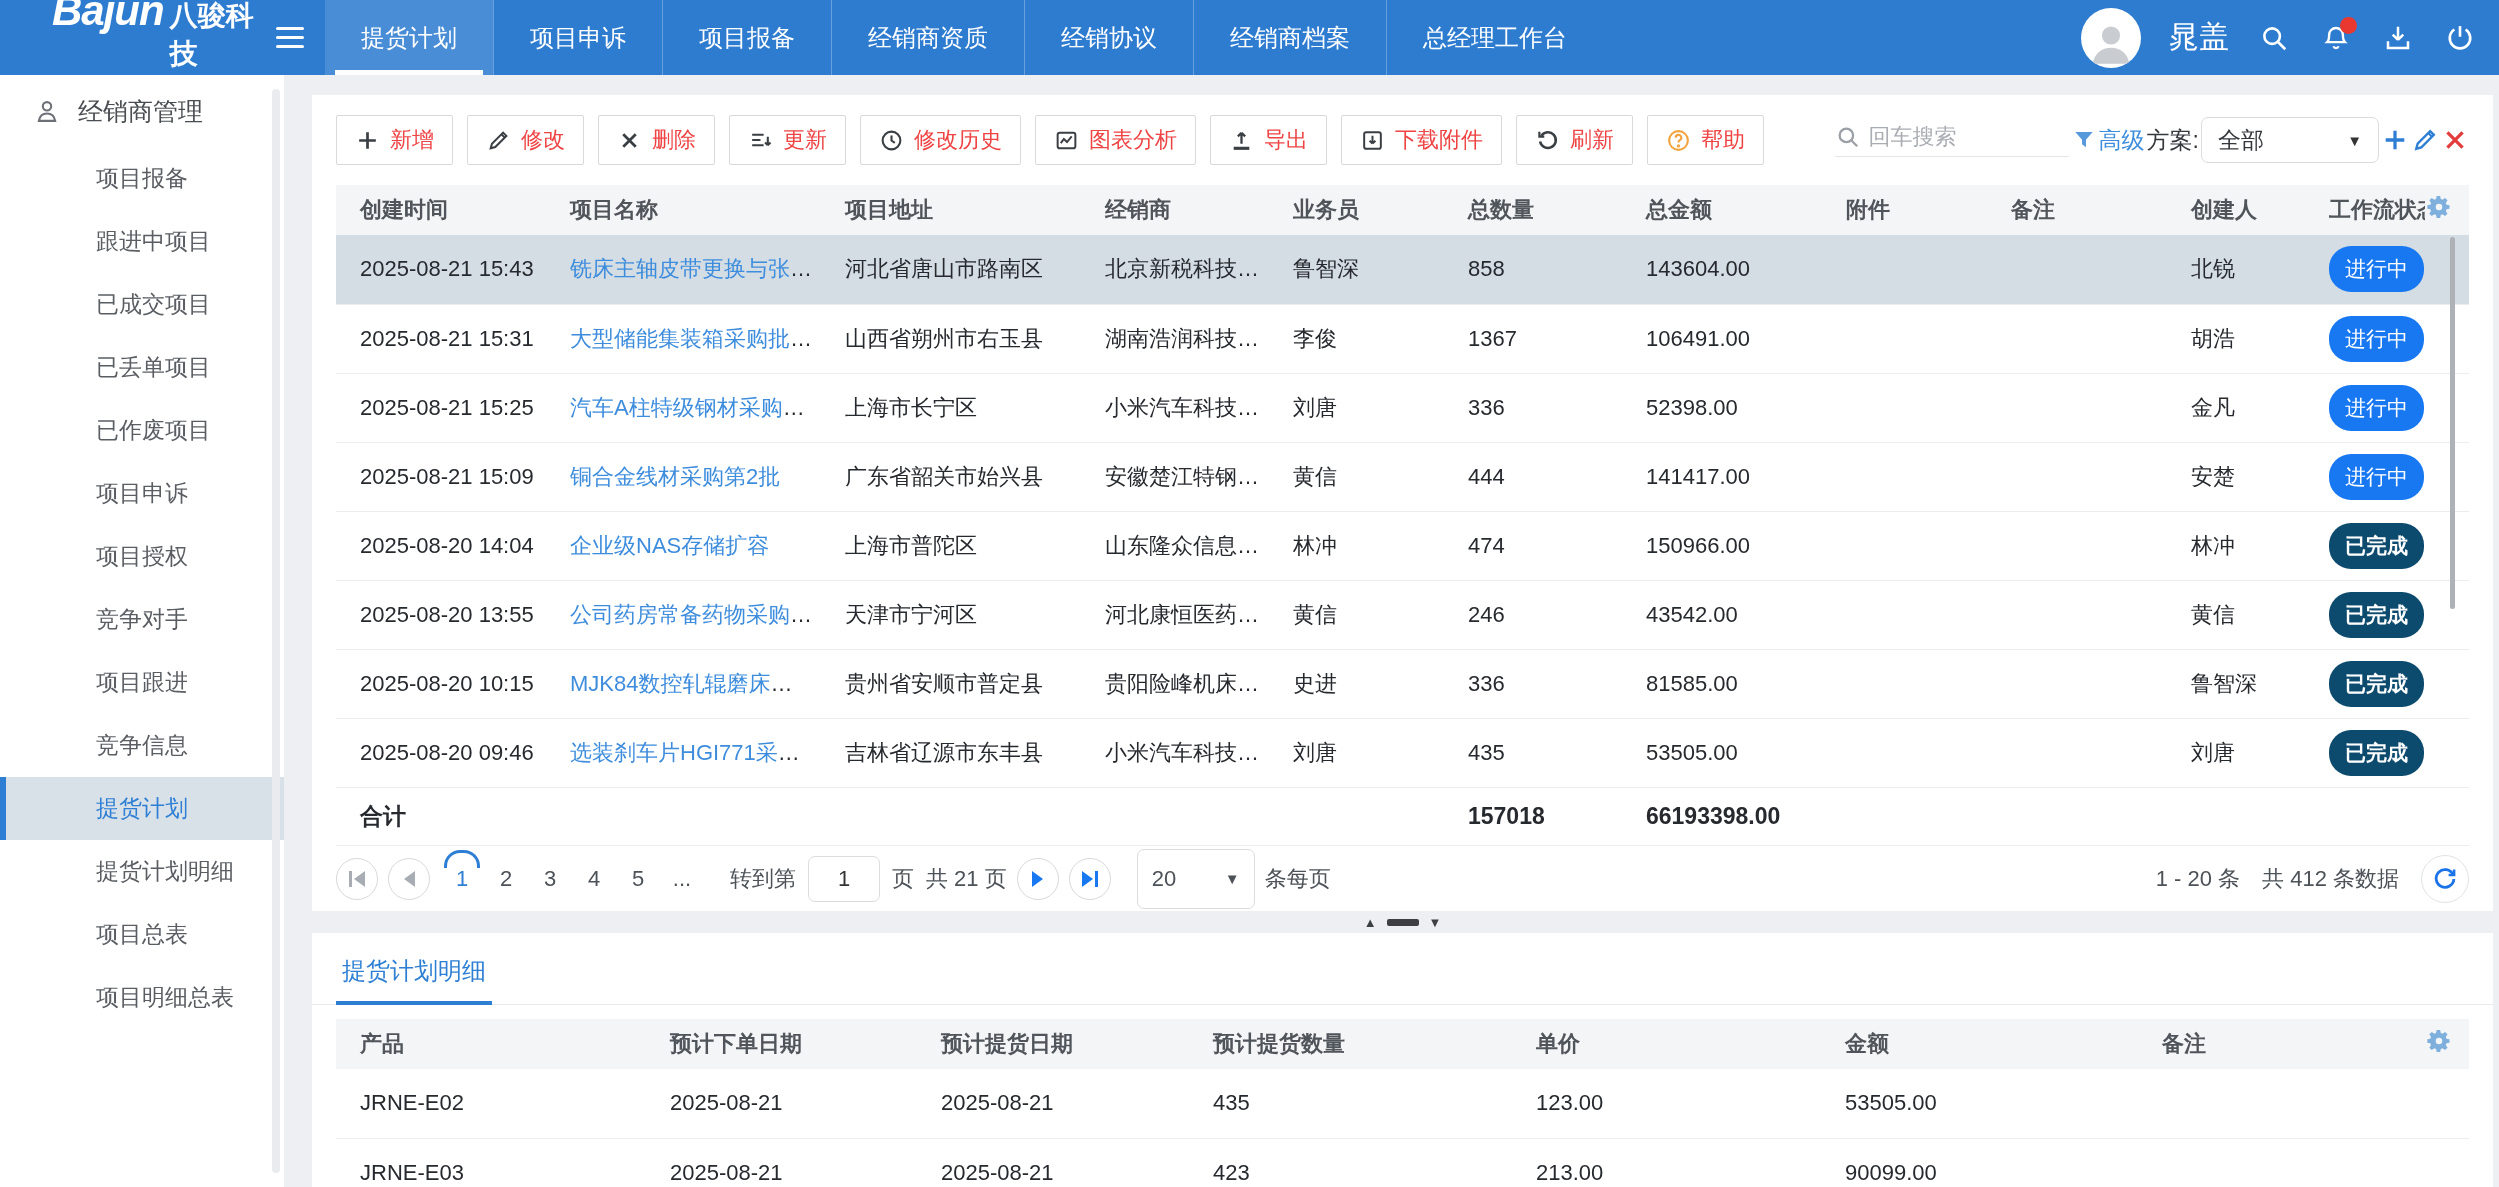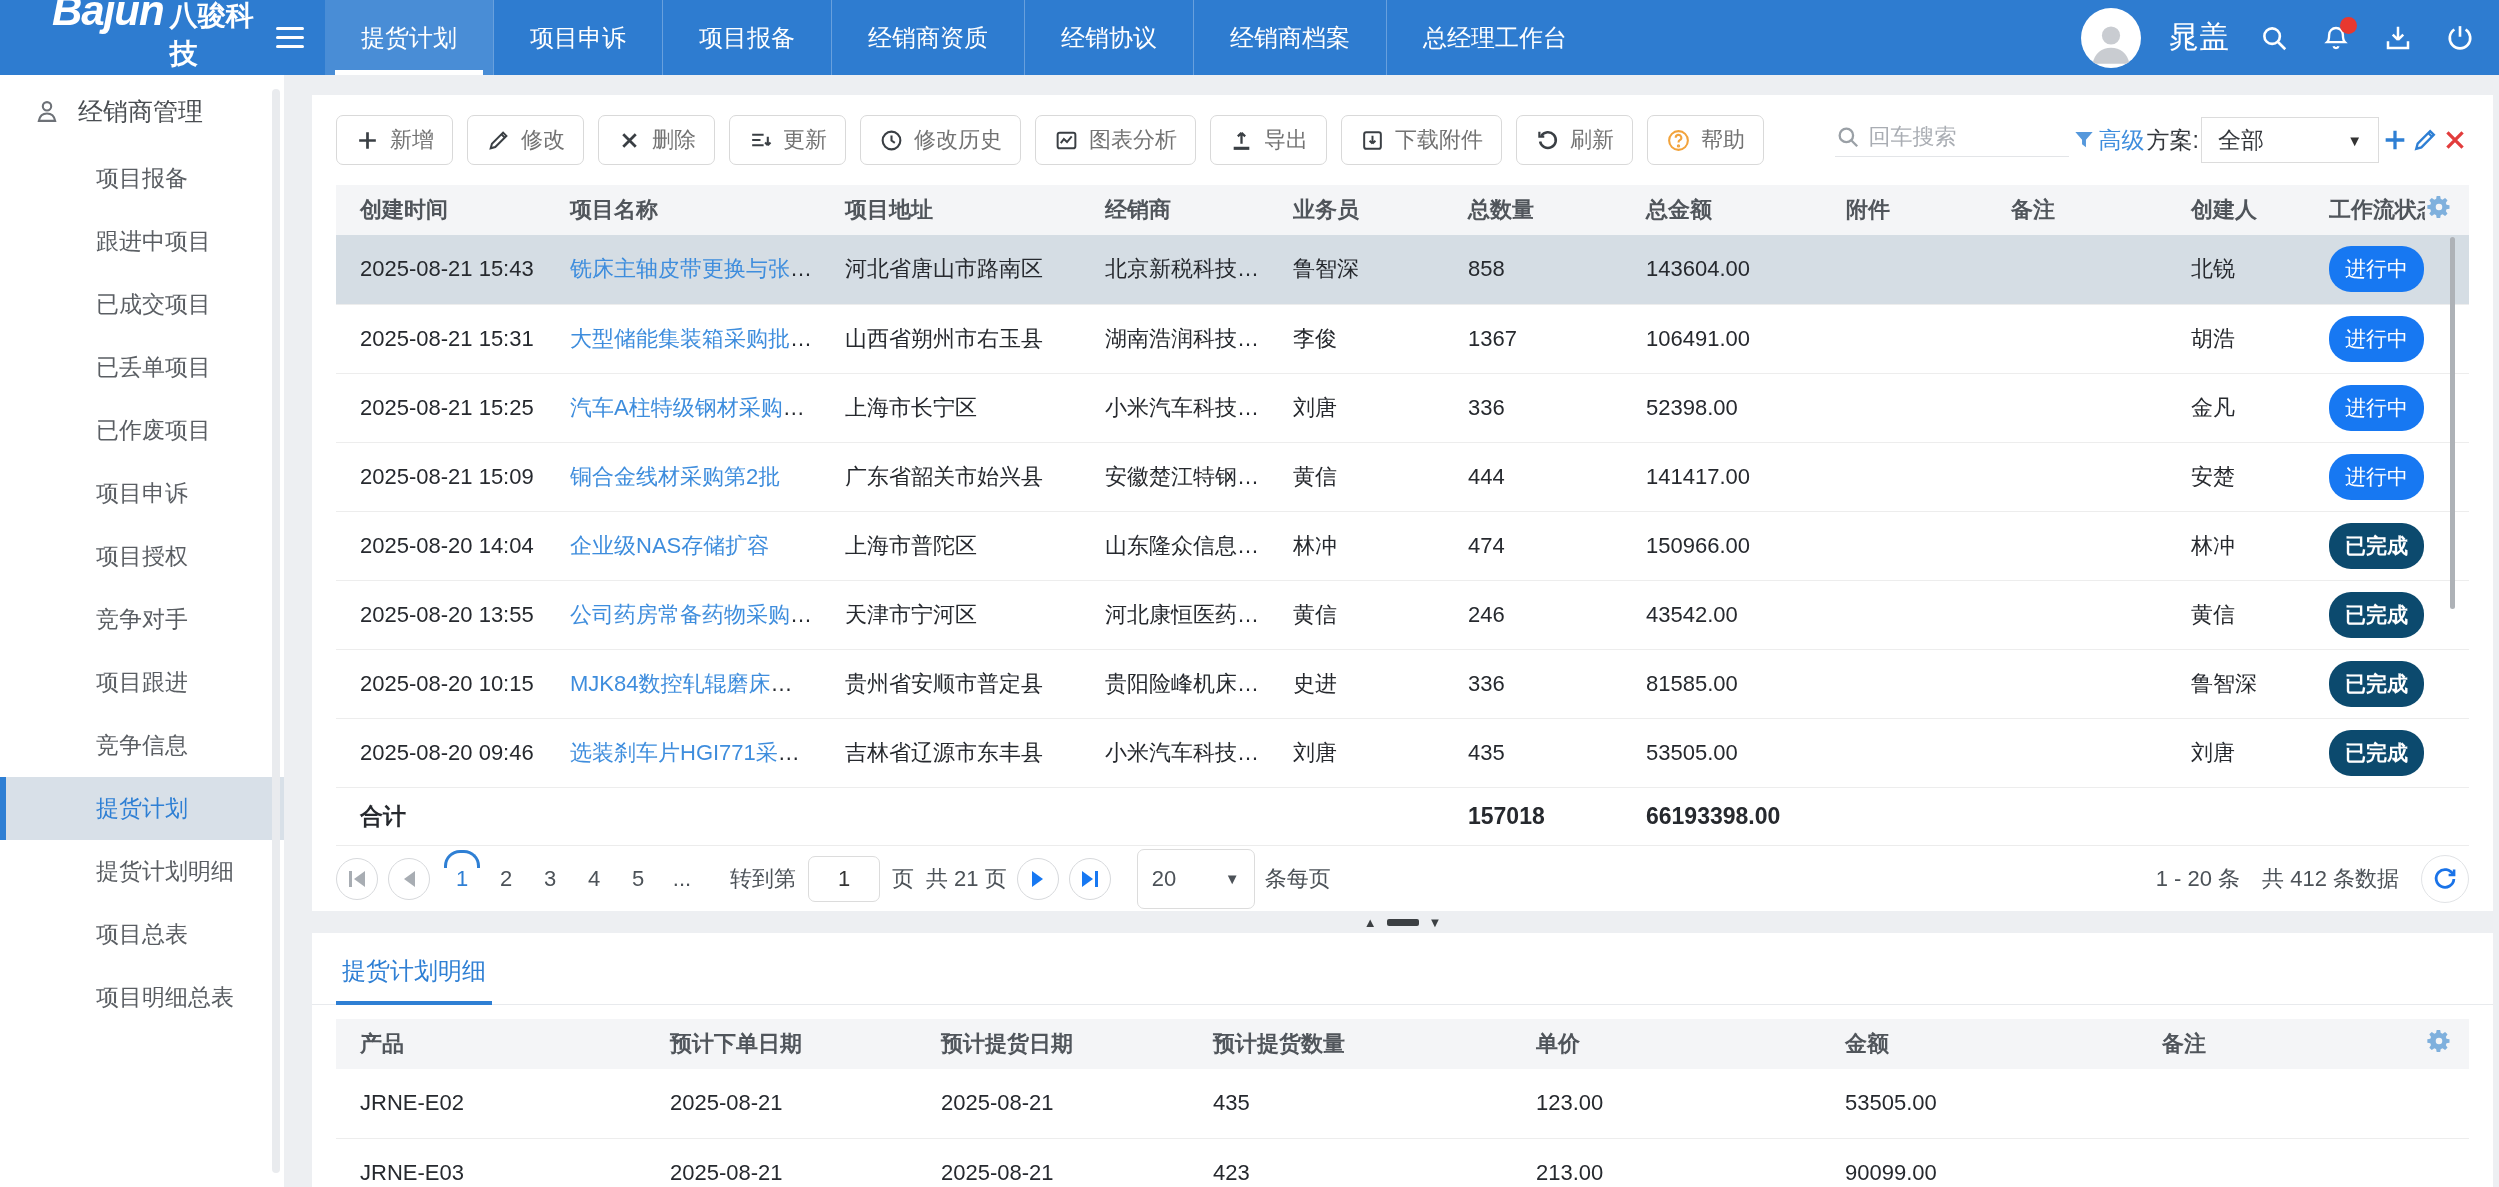--- a/index.html
+++ b/index.html
@@ -43,31 +43,31 @@
 
   
   .main { position:absolute; top:75px; left:284px; right:0; bottom:0; background:#edeff2; padding:20px 6px 0 28px; display:flex; flex-direction:column; }
   .panel { background:#fff; position:relative; }
   .top-panel { height:816px; flex:none; }
   .bottom-panel { flex:1; overflow:hidden; }
 
   
   .toolbar { height:90px; display:flex; align-items:center; padding:0 24px; }
   .tb-buttons { display:flex; align-items:center; gap:14px; }
-  .tb-btn { display:flex; align-items:center; gap:10px; height:50px; padding:0 18px; background:#fff; border:1px solid #d9d9d9; border-radius:7px; font-size:22px; color:#737373; cursor:pointer; font-family:inherit; white-space:nowrap; }
+  .tb-btn { display:flex; align-items:center; gap:10px; height:50px; padding:0 18px; background:#fff; border:1px solid #d9d9d9; border-radius:2px; font-size:22px; color:#ef4444; cursor:pointer; font-family:inherit; white-space:nowrap; }
   .tb-icon { display:flex; align-items:center; } .tb-icon svg { width:25px; height:25px; }
   .tb-right { margin-left:auto; display:flex; align-items:center; gap:2px; }
   .searchbox { display:flex; align-items:center; gap:8px; border-bottom:1px solid #e3e5e8; padding-bottom:6px; }
   .searchbox svg { width:26px; height:26px; }
   .searchbox input { border:none; outline:none; font-size:22px; width:200px; color:#333; font-family:inherit; }
   .searchbox input::placeholder { color:#a9adb3; }
   .funnel { cursor:pointer; display:flex; } .funnel svg { width:26px; height:26px; }
   .advanced { color:#3e8ddd; font-size:23px; cursor:pointer; }
   .scheme-label { font-size:23px; color:#34373c; }
-  .selectbox { display:flex; align-items:center; justify-content:space-between; width:178px; height:46px; border:1px solid #dcdcdc; border-radius:0; padding:0 16px; font-size:23px; cursor:pointer; color:#34373c; }
+  .selectbox { display:flex; align-items:center; justify-content:space-between; width:178px; height:46px; border:1px solid #dcdcdc; border-radius:7px; padding:0 16px; font-size:23px; cursor:pointer; color:#34373c; }
   .selectbox .caret { font-size:15px; color:#333; }
   .mini-act { font-size:28px; cursor:pointer; line-height:1; display:flex; align-items:center; }
   .mini-act svg { width:28px; height:28px; }
 
   
   table.grid { width:calc(100% - 48px); margin:0 24px; border-collapse:collapse; table-layout:fixed; }
   .grid th { height:50px; background:#f4f5f7; text-align:left; font-size:22px; font-weight:700; color:#50555b; padding:0 0 0 24px; white-space:nowrap; overflow:hidden; }
   .grid td { height:69px; font-size:22px; color:#26292e; padding:0 8px 0 24px; white-space:nowrap; overflow:hidden; text-overflow:ellipsis; border-bottom:1px solid #ededed; }
   .grid tbody tr { cursor:pointer; }
   .grid tr.selected td { background:#d5dde4; }

